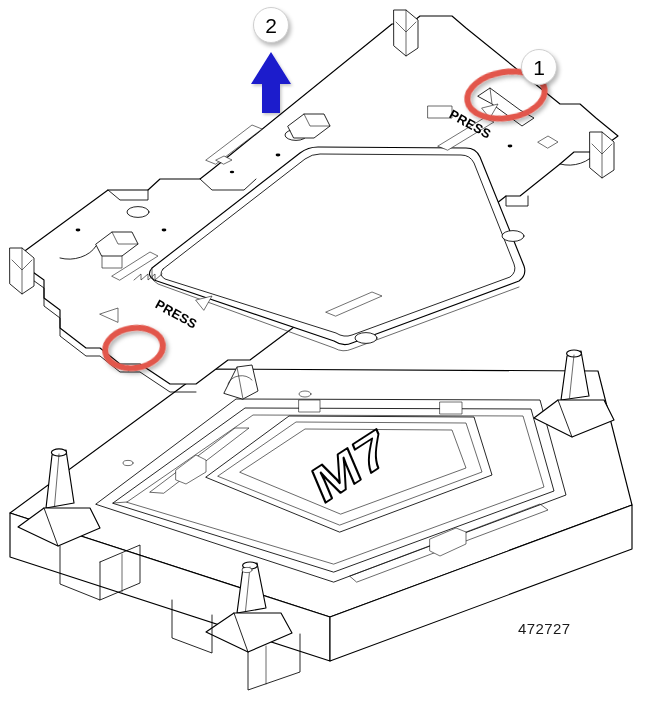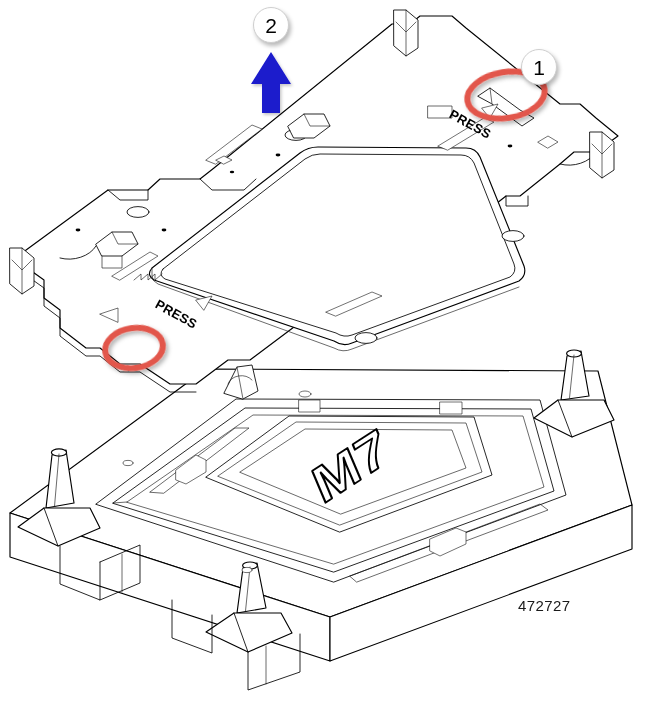--- a/index.html
+++ b/index.html
@@ -369,15 +369,15 @@
   </svg>
 
   <div class="callout-badge" style="left:253px; top:7px;">
     <span>2</span>
   </div>
 
   <div class="callout-badge" style="left:521px; top:49px;">
     <span>1</span>
   </div>
 
-  <div class="figure-id" style="left:518px; top:597px;">472727</div>
+  <div class="figure-id" style="left:518px; top:620px;">472727</div>
 
 </div>
 
 </body></html>

